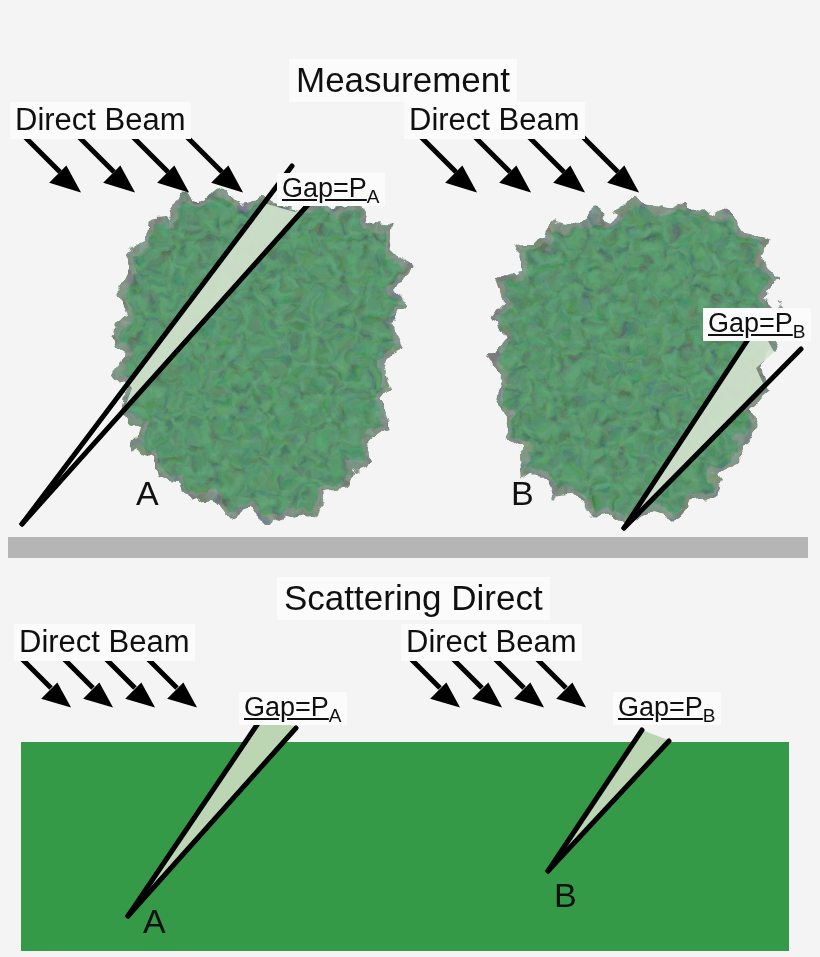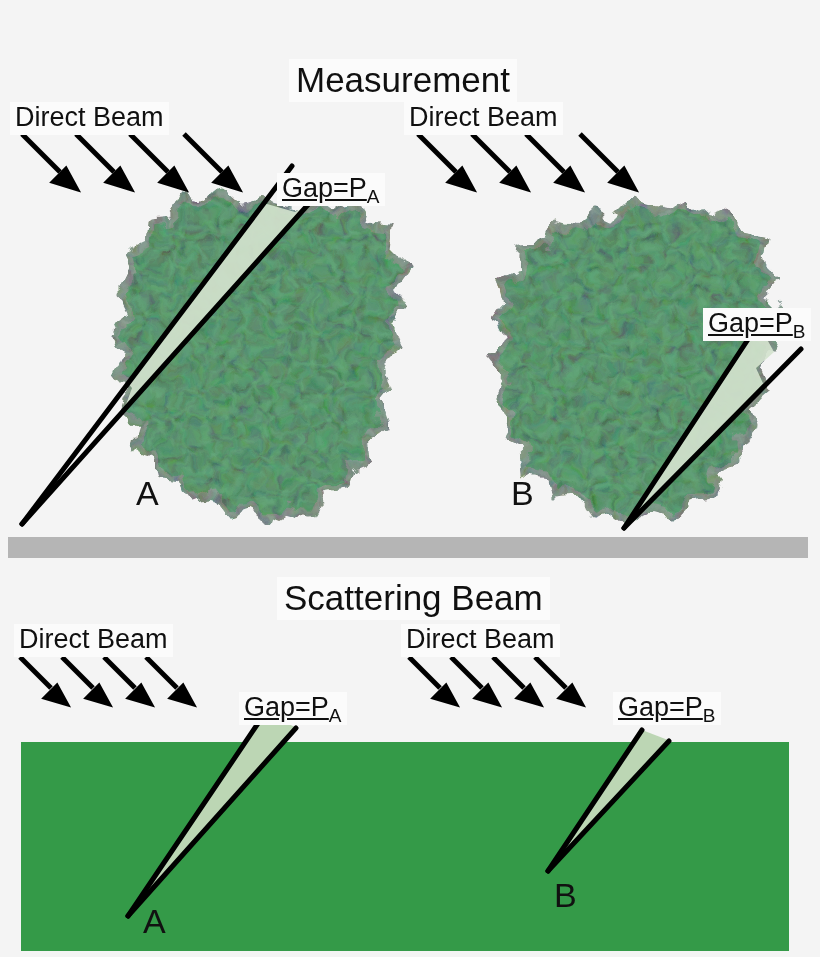--- a/index.html
+++ b/index.html
@@ -27,21 +27,21 @@
     color: #101010;
     font-family: "Liberation Sans", sans-serif;
     white-space: nowrap;
     line-height: 1.0;
   }
   .panel-title {
     font-size: 35px;
     padding: 3px 7px 5px 7px;
   }
   .beam-label {
-    font-size: 27px;
+    font-size: 31px;
     padding: 2px 5px 4px 5px;
   }
   .gap-label {
     font-size: 27px;
     padding: 2px 5px 4px 5px;
     text-decoration: underline;
   }
   .gap-label sub {
     font-size: 19px;
     vertical-align: baseline;
@@ -246,21 +246,21 @@
   </div>
 
   <div class="lbl gap-label" style="left:703px; top:292px;">
     <span>Gap=P</span><sub>B</sub>
   </div>
 
   <div class="blob-letter" style="left:136px; top:460px;">A</div>
 
   <div class="blob-letter" style="left:511px; top:460px;">B</div>
 
-  <div class="lbl panel-title" style="left:277px; top:561px;">Scattering Beam</div>
+  <div class="lbl panel-title" style="left:277px; top:561px;">Scattering Direct</div>
 
   <div class="lbl beam-label" style="left:14px; top:608px;">Direct Beam</div>
 
   <div class="lbl beam-label" style="left:401px; top:608px;">Direct Beam</div>
 
   <div class="lbl gap-label" style="left:239px; top:676px;">
     <span>Gap=P</span><sub>A</sub>
   </div>
 
   <div class="lbl gap-label" style="left:613px; top:676px;">

